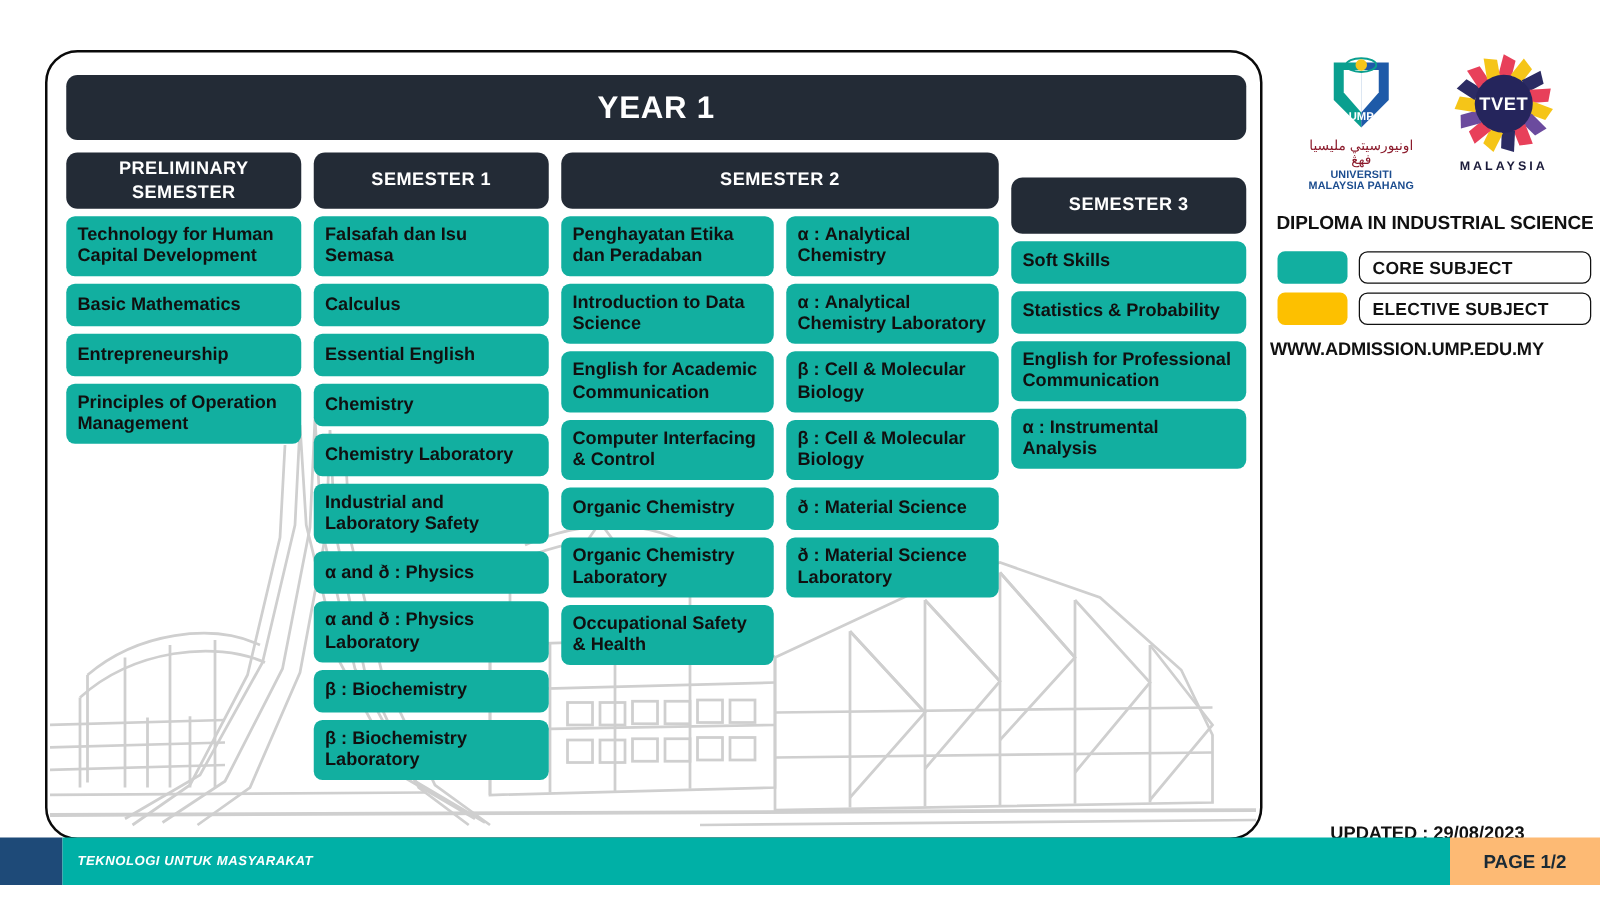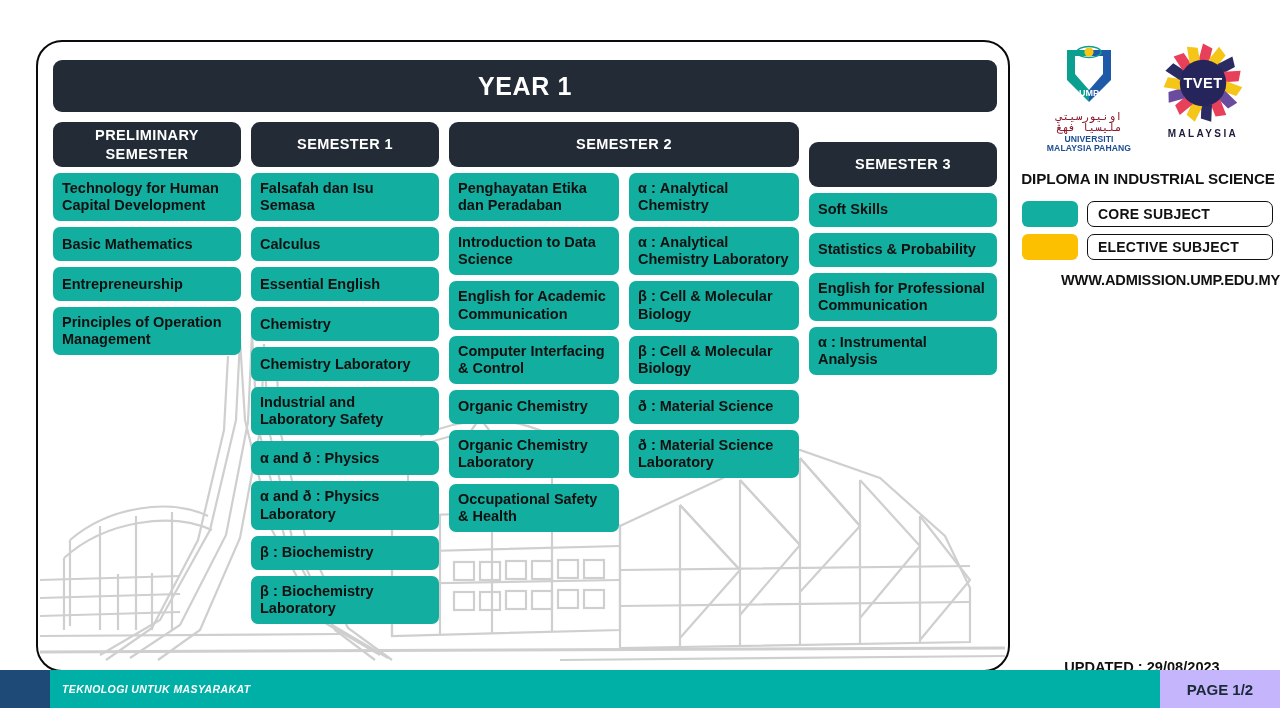--- a/index.html
+++ b/index.html
@@ -76,21 +76,21 @@
     padding: 7px 9px;
     min-height: 34px;
     display: flex; align-items: center;
   }
 
   
   .rail { position: absolute; left: 1016px; top: 40px; width: 264px; }
   .logos { display: flex; align-items: flex-start; justify-content: center; gap: 14px; height: 124px; }
   .logo-ump { width: 96px; text-align: center; }
   .logo-ump svg { display: block; margin: 0 auto; }
-  .ump-arabic { font-size: 11px; color: #8b1a2b; margin-top: 2px; line-height: 1; direction: rtl; font-family: Liberation Mono, monospace; }
+  .ump-arabic { font-size: 11px; color: #8b1a2b; margin-top: 2px; line-height: 1; direction: rtl; }
   .ump-name { font-size: 8.6px; font-weight: 700; color: #1c4d8f; letter-spacing: .1px; line-height: 1.1; margin-top: 1px; }
   .logo-tvet { width: 104px; text-align: center; }
   .logo-tvet svg { display: block; margin: 0 auto; }
   .tvet-name { font-size: 10px; font-weight: 700; color: #1b1b3a; letter-spacing: 2.4px; margin-top: 2px; }
 
   .programme {
     text-align: center; font-size: 15.2px; font-weight: 700;
     color: #111; letter-spacing: -.1px; margin-top: 6px;
   }
 
@@ -98,37 +98,37 @@
   .legend-row { display: flex; align-items: center; gap: 9px; }
   .swatch { width: 56px; height: 26px; border-radius: 6px; }
   .swatch-core { background: #12afa0; }
   .swatch-elective { background: #fdc000; }
   .legend-label {
     width: 186px; height: 26px; border: 1.6px solid #111; border-radius: 7px;
     background: #fff; display: flex; align-items: center; padding-left: 10px;
     font-size: 14px; font-weight: 600; color: #111; letter-spacing: .2px;
   }
   .website {
-    margin-top: 12px; text-align: right; font-size: 14.6px; font-weight: 700;
+    margin-top: 12px; text-align: left; font-size: 14.6px; font-weight: 700;
     color: #111; letter-spacing: -.15px;
   }
   .updated {
     position: absolute; right: 8px; top: 619px; width: 260px;
     text-align: center; font-size: 14.6px; font-weight: 700; color: #111;
   }
 
   
   .footer { position: absolute; left: 0; bottom: 12px; width: 1280px; height: 38px; display: flex; }
   .footer-left-block { width: 50px; background: #1e4a78; }
   .footer-main { flex: 1; background: #00b0a6; display: flex; align-items: center; padding-left: 12px; }
   .footer-main span {
     color: #ffffff; font-size: 10.5px; font-weight: 700; font-style: italic; letter-spacing: .4px;
   }
   .footer-page {
-    width: 120px; background: #c4b5fd; display: flex; align-items: center; justify-content: center;
+    width: 120px; background: #fdba74; display: flex; align-items: center; justify-content: center;
   }
   .footer-page span { color: #1a2a35; font-size: 15px; font-weight: 700; }
 </style>
 </head>
 <body>
 
 <div id="stage">
 
   <div class="watermark">
     <svg viewBox="0 0 965 335" fill="none" stroke="#cfcfcf" stroke-width="2.2">

